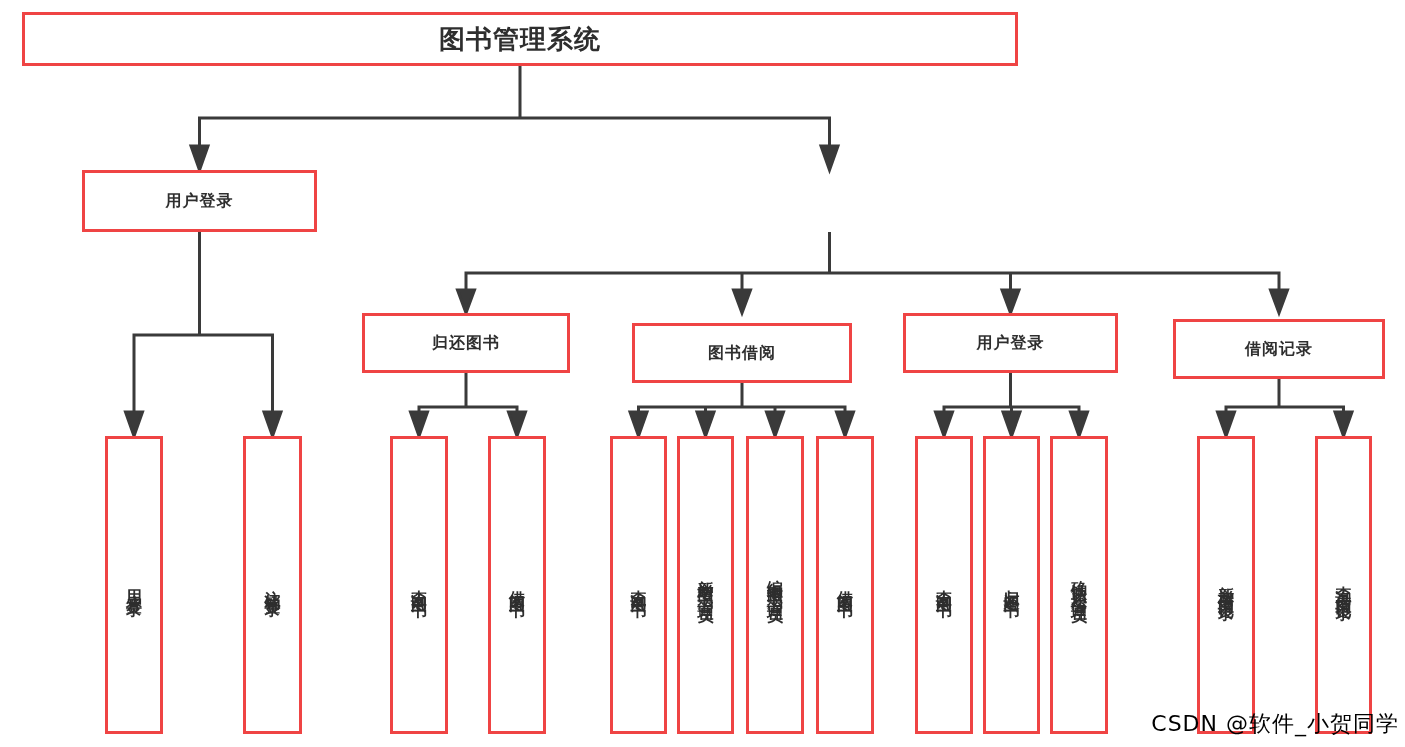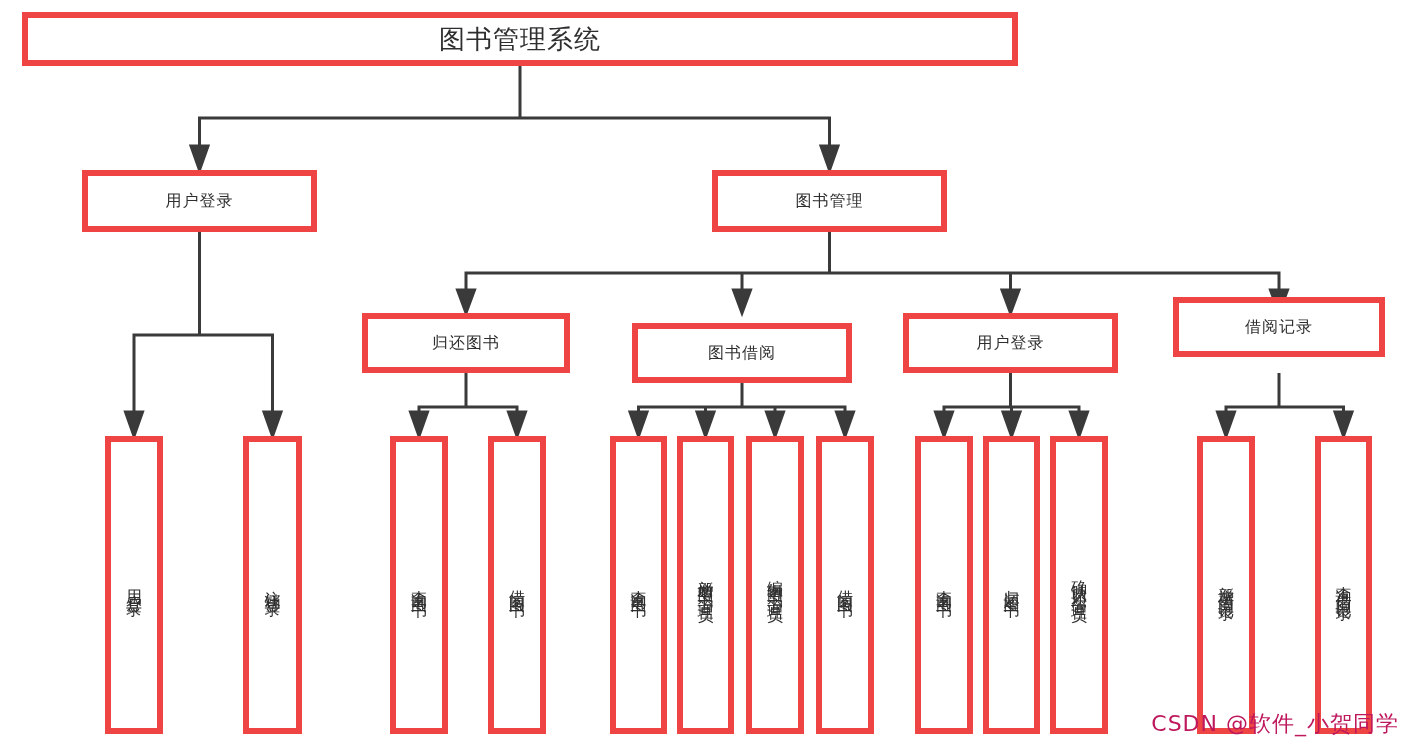--- a/index.html
+++ b/index.html
@@ -19,25 +19,26 @@
     position: absolute;
     left: 0;
     top: 0;
     width: 1405px;
     height: 747px;
     pointer-events: none;
   }
   .node {
     position: absolute;
     box-sizing: border-box;
-    border: 6px solid #ef4444;
+    border: 3px solid #ef4444;
     background: #ffffff;
     display: flex;
     align-items: center;
     justify-content: center;
+    font-weight: bold;
   }
   .node .lbl {
     color: #2e2e2e;
     font-size: 16px;
     white-space: nowrap;
     line-height: 1;
   }
   .node.h .lbl {
     letter-spacing: 1px;
   }
@@ -48,21 +49,21 @@
     writing-mode: vertical-rl;
     text-orientation: mixed;
     letter-spacing: 4px;
     line-height: 1;
   }
   .watermark {
     position: absolute;
     right: 6px;
     bottom: 8px;
     font-size: 22px;
-    color: #be185d;
+    color: #000000;
     letter-spacing: 1px;
     white-space: nowrap;
   }
 </style>
 </head>
 <body>
 
 <div class="canvas">
 
   <svg class="connectors" viewBox="0 0 1405 747" xmlns="http://www.w3.org/2000/svg">
@@ -117,34 +118,31 @@
     </g>
   </svg>
 
   <div class="node h root" style="left:22px;top:12px;width:996px;height:54px">
     <span class="lbl">图书管理系统</span>
   </div>
 
   <div class="node h" style="left:82px;top:170px;width:235px;height:62px">
     <span class="lbl">用户登录</span>
   </div>
-  <div class="node h" style="left:712px;top:170px;width:235px;height:62px">
-    <span class="lbl">图书管理</span>
-  </div>
 
   <div class="node h" style="left:362px;top:313px;width:208px;height:60px">
     <span class="lbl">归还图书</span>
   </div>
   <div class="node h" style="left:632px;top:323px;width:220px;height:60px">
     <span class="lbl">图书借阅</span>
   </div>
   <div class="node h" style="left:903px;top:313px;width:215px;height:60px">
     <span class="lbl">用户登录</span>
   </div>
-  <div class="node h" style="left:1173px;top:297px;width:212px;height:60px">
+  <div class="node h" style="left:1173px;top:319px;width:212px;height:60px">
     <span class="lbl">借阅记录</span>
   </div>
 
   <div class="node v" style="left:105px;top:436px;width:58px;height:298px">
     <span class="lbl">用户登录</span>
   </div>
   <div class="node v" style="left:243px;top:436px;width:59px;height:298px">
     <span class="lbl">注销登录</span>
   </div>
 

